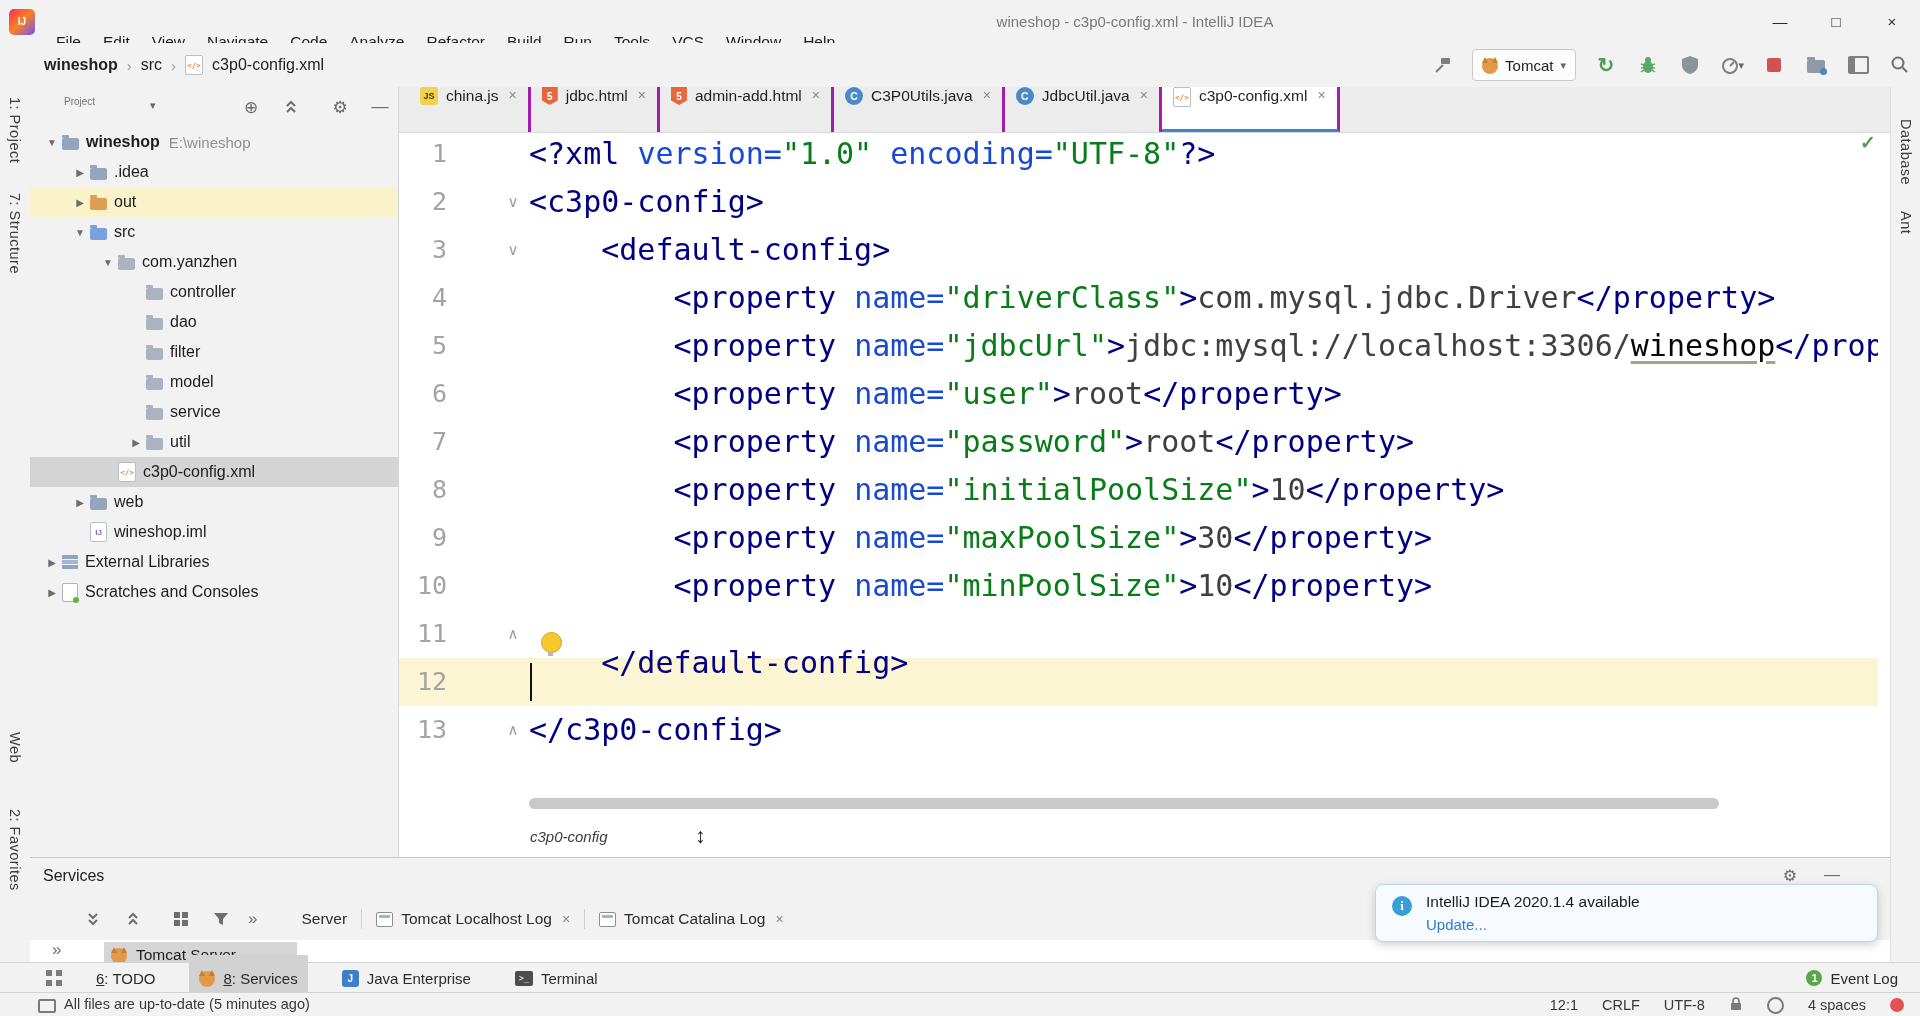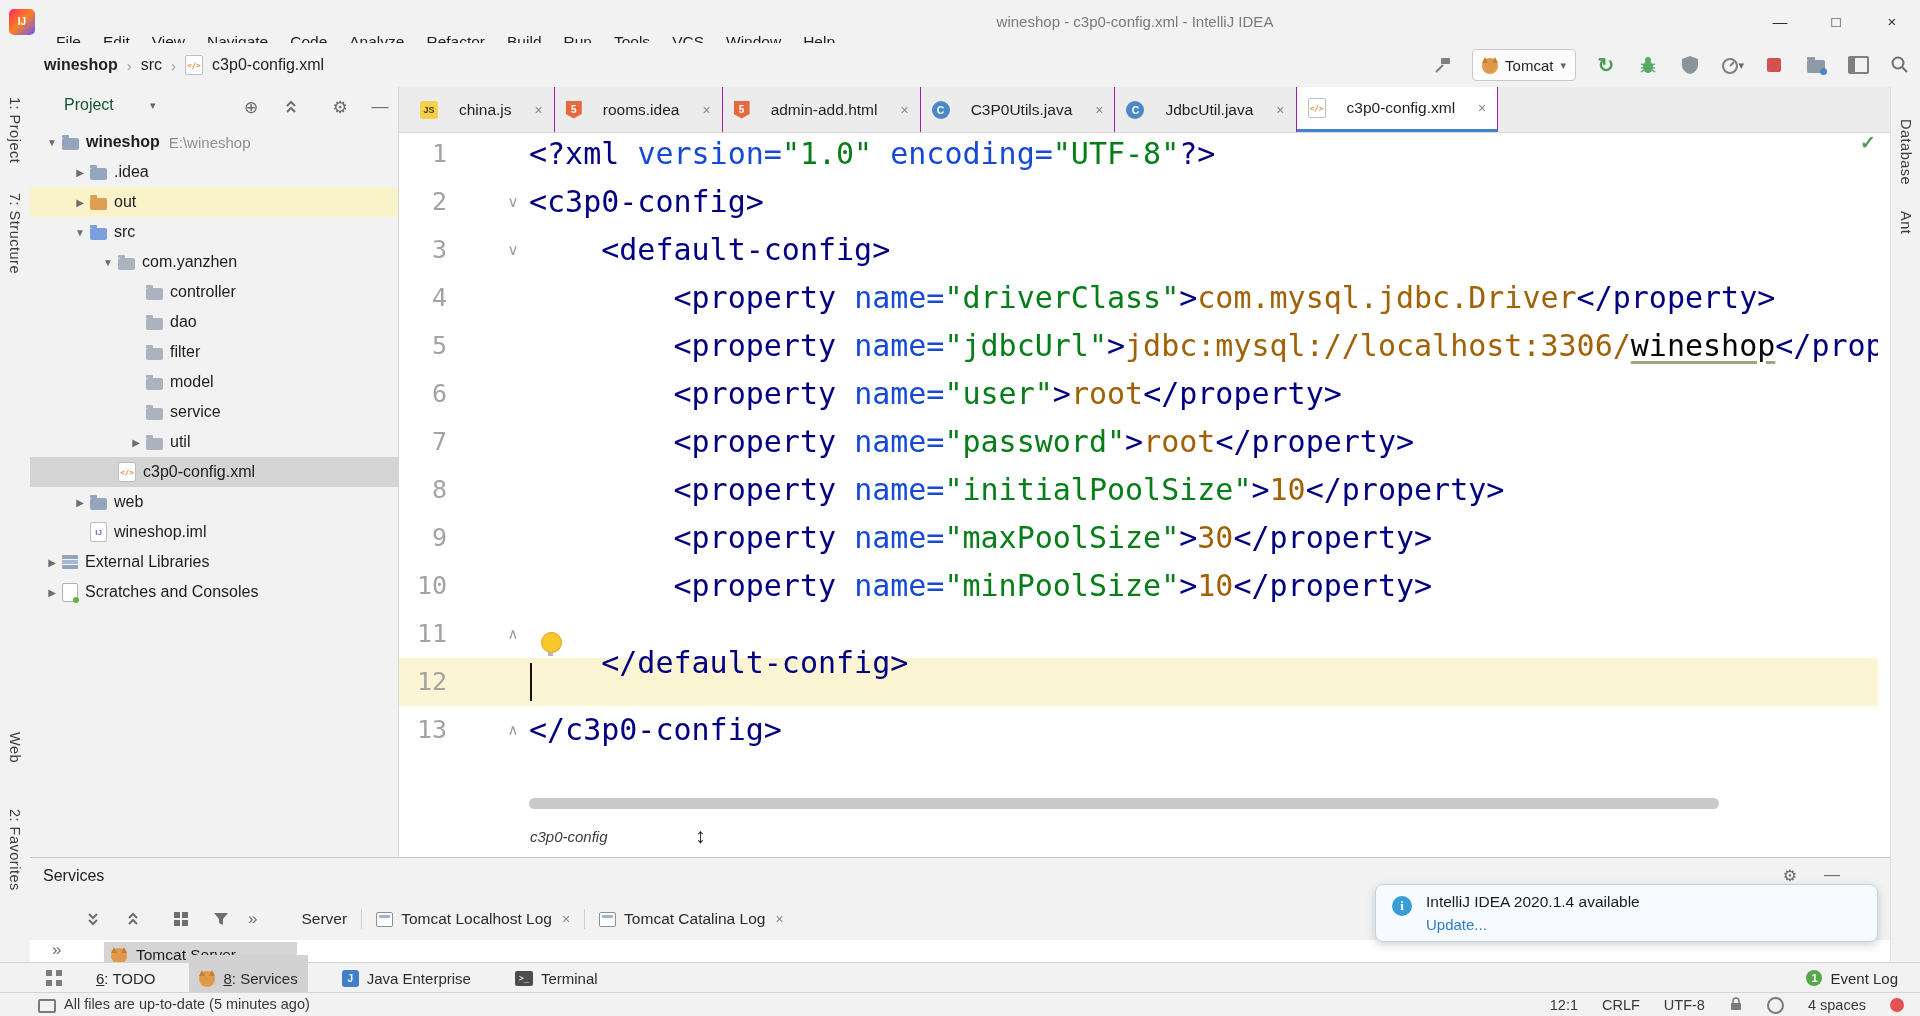--- a/index.html
+++ b/index.html
@@ -43,21 +43,21 @@
   #stripe-left{position:absolute;left:0;top:87px;width:30px;height:875px;background:#f2f2f2;border-right:1px solid #dedede;}
   #stripe-right{position:absolute;left:1890px;top:87px;width:30px;height:875px;background:#f2f2f2;border-left:1px solid #dedede;}
   .vlabel{writing-mode:vertical-rl;font-size:14.5px;color:#3c3c3c;letter-spacing:.5px;margin:0 auto;
           display:block;white-space:nowrap;}
   .vgroup{display:flex;flex-direction:column;align-items:center;gap:30px;position:absolute;left:0;right:0;}
 
   
   #project{position:absolute;left:30px;top:87px;width:368px;height:770px;background:#f2f2f2;
            border-right:1px solid #d6d6d6;overflow:hidden;}
   .proj-header{position:absolute;left:0;top:0;right:0;height:40px;}
-  .proj-title{position:absolute;left:34px;top:9px;font-size:16px;color:#14532d;}
+  .proj-title{position:absolute;left:34px;top:9px;font-size:10px;color:#737373;}
   .proj-caret{position:absolute;left:120px;top:12px;}
   .hdr-ic{position:absolute;top:8px;width:24px;height:24px;display:flex;align-items:center;justify-content:center;
           color:#6a6a6a;font-size:17px;}
   #tree{position:absolute;left:0;top:40px;right:0;}
   .tree-row{height:30px;display:flex;align-items:center;font-size:16px;white-space:nowrap;}
   .tree-row.selected{background:#d4d4d4;}
   .tree-row.highlight{background:#faf2c9;}
   .tree-indent{flex:none;display:inline-block;}
   .tree-arrow{flex:none;width:20px;text-align:center;font-size:10px;color:#6d6d6d;}
   .tree-label{margin-left:7px;color:#1d1d1d;}
@@ -88,33 +88,33 @@
   .ic-javaee{width:17px;height:17px;border-radius:3px;background:#3f7ecb;color:#fff;font-size:10px;font-weight:700;}
   .ic-terminal{width:18px;height:15px;background:#4d4d4d;border-radius:2px;color:#fff;font-size:8px;
                font-family:"DejaVu Sans Mono",monospace;}
   .ic-console{width:15px;height:13px;border:1px solid #8e8e8e;border-radius:2px;background:#fff;position:relative;}
   .ic-console::before{content:'';position:absolute;left:2px;top:2px;right:2px;height:3px;background:#9fb6cf;}
 
   
   #editor{position:absolute;left:399px;top:87px;width:1491px;height:770px;background:#fff;overflow:hidden;}
   #tabstrip{position:absolute;left:0;top:0;right:0;height:45px;background:#ececec;border-bottom:1px solid #d9d9d9;
             display:flex;align-items:stretch;padding-left:10px;}
-  .tab{display:flex;align-items:center;gap:21px;padding:0 11px;font-size:15.5px;color:#1f1f1f;
-       border-right:1px solid #a21caf;}
+  .tab{display:flex;gap:8px;padding:0 11px;font-size:15.5px;color:#1f1f1f;
+       border-right:3px solid #a21caf;}
   .tab.active{background:#fff;border-bottom:3px solid #4083c9;}
   .tab-close{color:#878787;font-size:14px;margin-left:2px;}
   .caret-band{position:absolute;left:0;right:12px;height:48px;background:#fcf5d3;}
   .ln{position:absolute;left:0;width:48px;text-align:right;height:48px;line-height:48px;
       font-family:"DejaVu Sans Mono",monospace;font-size:25px;color:#a3a3a3;}
   .fold{position:absolute;left:102px;width:24px;text-align:center;height:48px;line-height:48px;
         font-size:15px;color:#9c9c9c;}
   .code-line{position:absolute;left:130px;right:12px;height:48px;line-height:48px;white-space:pre;
              font-family:"DejaVu Sans Mono",monospace;font-size:30px;overflow:hidden;}
   .c-tag{color:#000080;} .c-attr{color:#174ad4;} .c-str{color:#067d17;}
-  .c-text,.c-plain{color:#a16207;}
+  .c-text,.c-plain{color:#404040;}
   .c-text-underline{color:#070707;text-decoration:underline;text-decoration-color:#9aa97f;text-underline-offset:5px;}
   #caret-cursor{position:absolute;width:2px;height:38px;background:#111;}
   #bulb{position:absolute;left:142px;width:19px;height:19px;border-radius:50%;background:#f7c72b;
         border:1px solid #d9a21a;}
   #bulb::after{content:'';position:absolute;left:6px;bottom:-4px;width:5px;height:4px;background:#b7b7b7;}
   #inspect-ok{position:absolute;right:14px;top:44px;color:#4f9e58;font-size:19px;font-weight:700;}
   #hscroll{position:absolute;left:130px;top:711px;width:1190px;height:11px;border-radius:6px;background:#c9c9c9;}
   #ed-breadcrumbs{position:absolute;left:0;right:0;top:733px;height:37px;background:#fff;font-style:italic;}
   .ed-bc-text{position:absolute;left:131px;top:8px;font-size:15px;color:#3c3c3c;}
   #resize-glyph{position:absolute;left:296px;top:4px;font-size:21px;color:#111;}
@@ -402,21 +402,21 @@
 
   <div id="editor">
     <div id="tabstrip">
         <div class="tab">
           <span class="fico ic-js-file">JS</span>
           <span class="tab-label">china.js</span>
           <span class="tab-close">×</span>
         </div>
         <div class="tab">
           <span class="fico ic-html-file">5</span>
-          <span class="tab-label">rooms.idea</span>
+          <span class="tab-label">jdbc.html</span>
           <span class="tab-close">×</span>
         </div>
         <div class="tab">
           <span class="fico ic-html-file">5</span>
           <span class="tab-label">admin-add.html</span>
           <span class="tab-close">×</span>
         </div>
         <div class="tab">
           <span class="fico ic-java-class">C</span>
           <span class="tab-label">C3P0Utils.java</span>

